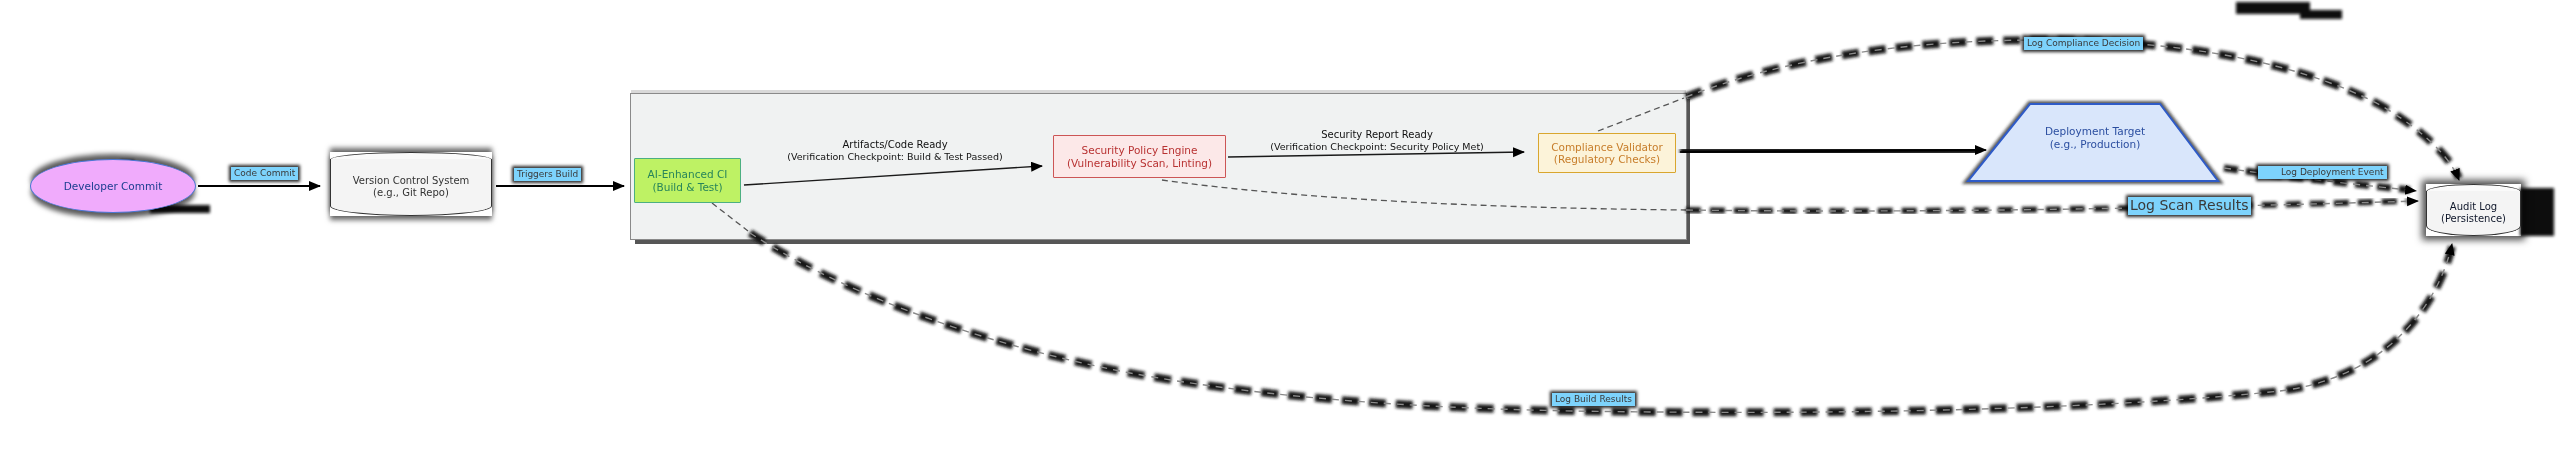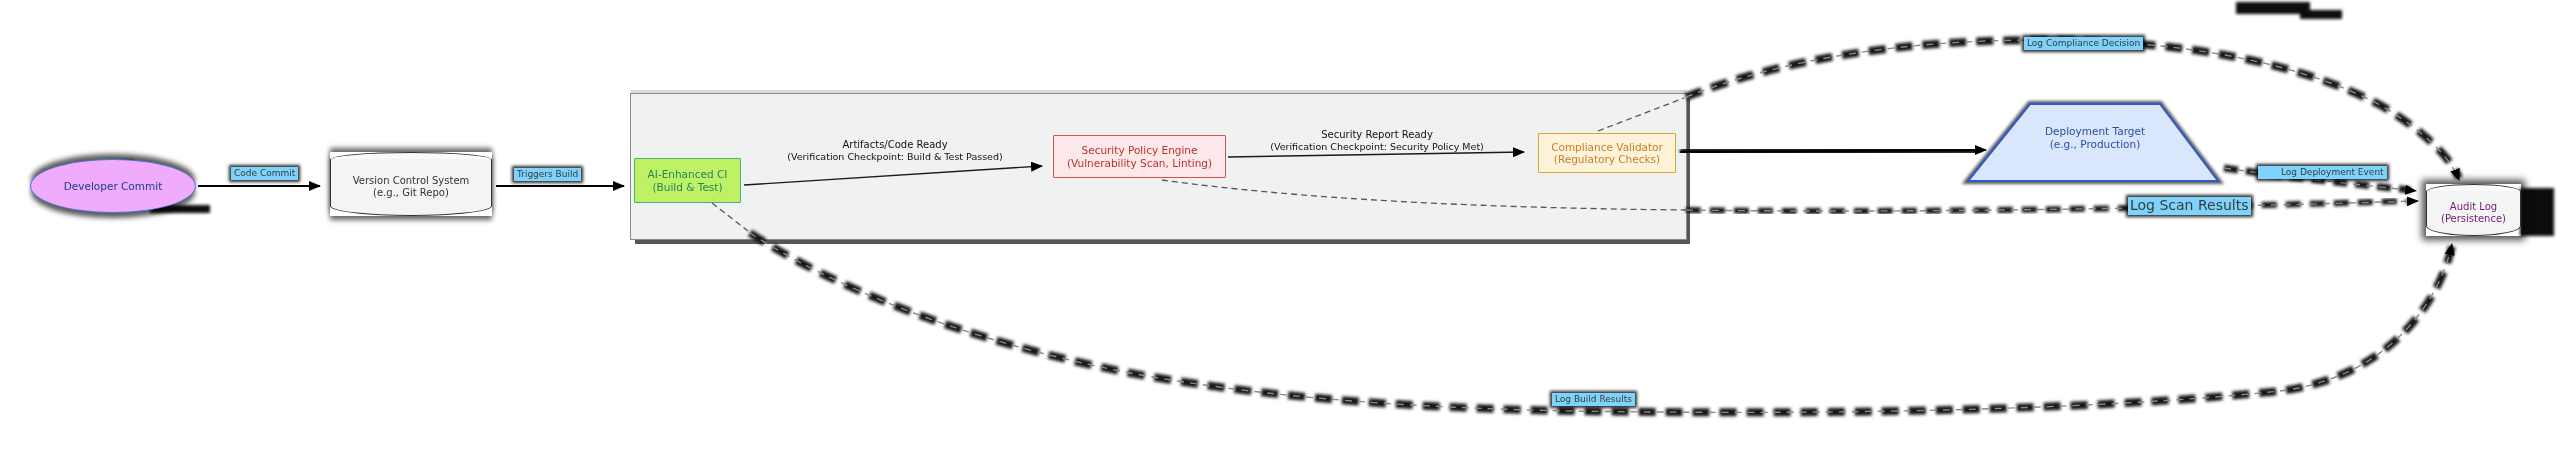--- a/index.html
+++ b/index.html
@@ -31,21 +31,21 @@
        border:1.5px solid #cc5555;color:#b83232;}
   #node-comp{left:1538px;top:133px;width:138px;height:40px;background:#fcf3d9;
        border:1.5px solid #d9a62e;color:#c77d2a;}
   #trap-text{left:1995px;top:125px;width:200px;color:#2b4ea0;font-size:10.5px;
        line-height:1.2;z-index:3;position:absolute;text-align:center;}
 
   
   .cyl{z-index:3;}
   #node-vcs{left:330px;top:152px;width:162px;height:64px;color:#333;
        box-shadow:0 -4px 5px 0 rgba(5,5,5,.6), 0 4px 5px 0 rgba(5,5,5,.6);}
-  #node-audit{left:2426px;top:184px;width:95px;height:52px;color:#701a75;
+  #node-audit{left:2426px;top:184px;width:95px;height:52px;color:#0f172a;
        box-shadow:0 0 7px 4px rgba(5,5,5,.7);}
   .cyl-top{position:absolute;left:0;right:0;top:0;height:15px;border:1.4px solid #333;
        border-radius:50%;background:#fafafa;box-sizing:border-box;}
   .cyl-body{position:absolute;left:0;right:0;top:7px;bottom:0;border:1.4px solid #333;
        border-top:none;border-radius:0 0 50% 50% / 0 0 10px 10px;background:#f4f4f4;
        box-sizing:border-box;}
   .cyl-text{position:absolute;inset:0;display:flex;flex-direction:column;align-items:center;
        justify-content:center;padding-top:5px;font-size:10px;line-height:1.2;}
 
   

